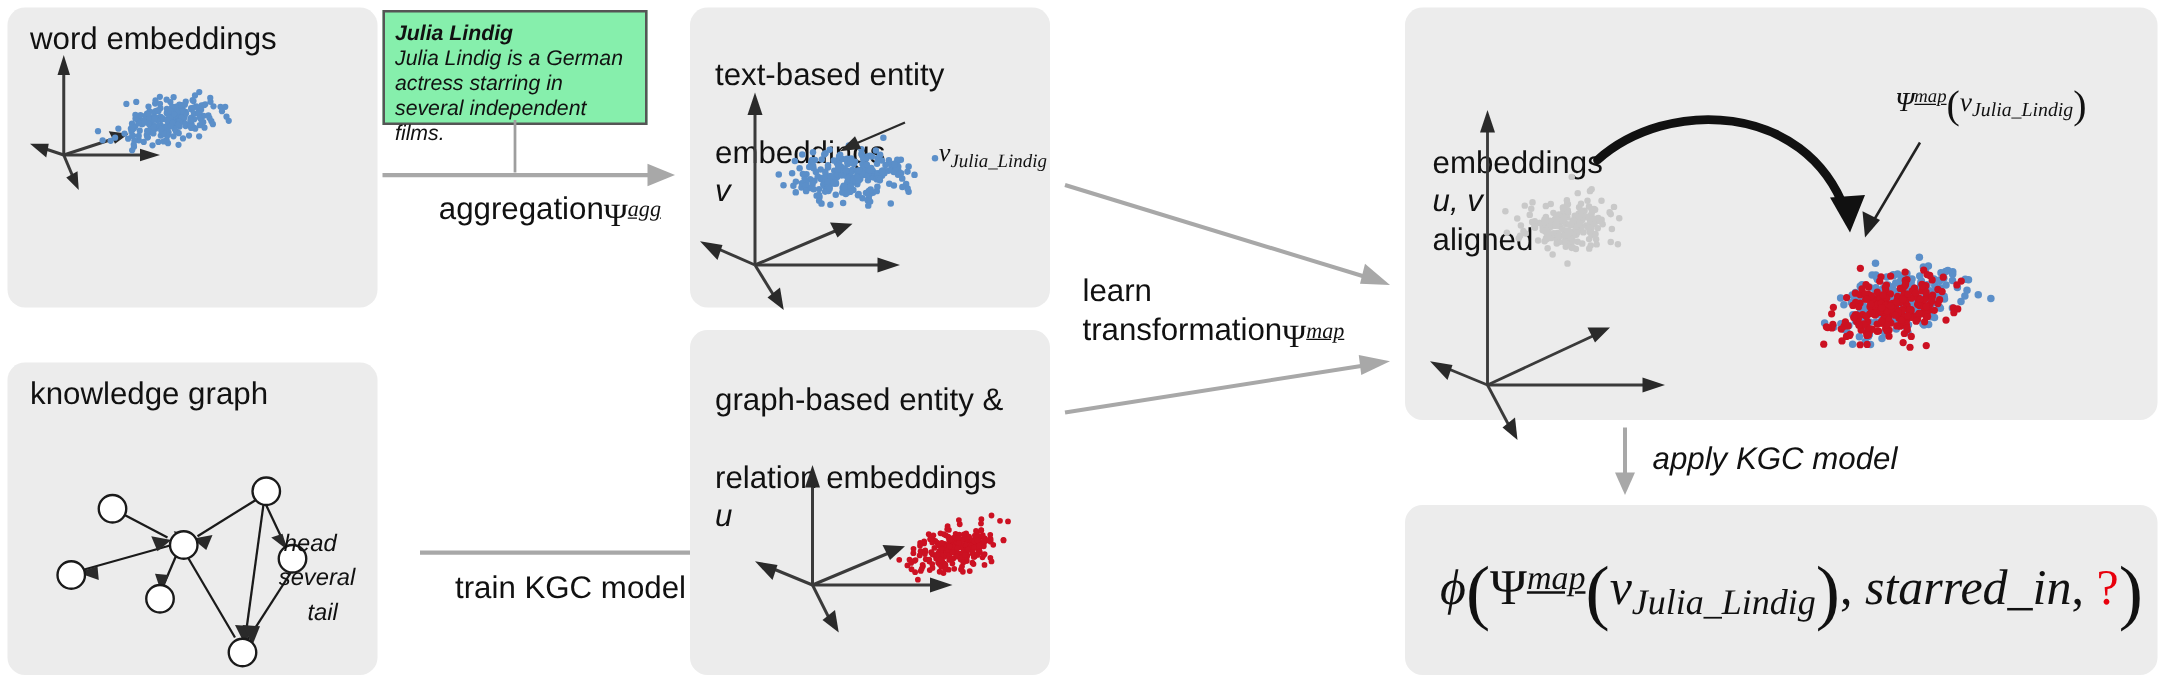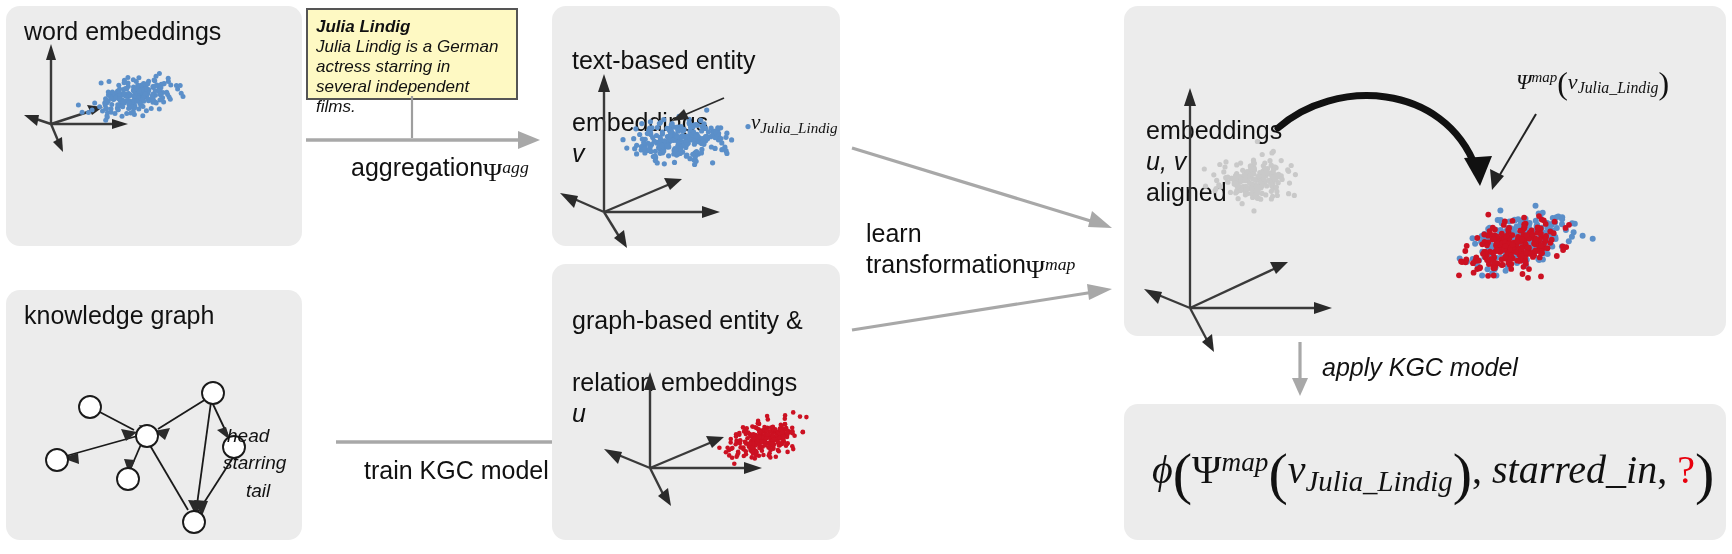--- a/index.html
+++ b/index.html
@@ -3,26 +3,26 @@
 <meta charset="utf-8">
 <style>
   html,body{margin:0;padding:0;background:#ffffff;}
   body{width:1732px;height:554px;position:relative;overflow:hidden;
        font-family:"Liberation Sans","DejaVu Sans",sans-serif;color:#111;}
   .panel{position:absolute;background:#ececec;border-radius:14px;}
   .ptitle{position:absolute;font-size:25px;line-height:31px;color:#111;white-space:pre-line;}
   .ital{font-style:italic;}
   svg{position:absolute;top:0;left:0;overflow:visible;}
   .flowlbl{position:absolute;font-size:25px;color:#111;line-height:31px;}
-  .infobox{position:absolute;background:#fef9c3;border:2px solid #555;}
+  .infobox{position:absolute;background:#86efac;border:2px solid #555;}
   .infobox .bt{font-weight:bold;font-style:italic;font-size:17px;line-height:21px;padding:6px 8px 0 8px;}
   .infobox .bd{font-style:italic;font-size:17px;line-height:20px;padding:0 8px 7px 8px;}
   .mathlbl{position:absolute;font-family:"Liberation Serif","DejaVu Serif",serif;}
   .sub{font-size:0.72em;vertical-align:-0.28em;font-style:italic;}
-  .sup{font-size:0.68em;vertical-align:0.45em;font-style:italic;}
+  .sup{font-size:0.68em;vertical-align:0.45em;font-style:italic;text-decoration:underline;}
   .formula{position:absolute;font-family:"Liberation Serif","DejaVu Serif",serif;
            font-style:italic;font-size:40px;color:#111;white-space:nowrap;text-align:right;}
   .paren{font-style:normal;font-size:1.45em;vertical-align:-0.17em;font-family:"Liberation Serif",serif;}
   .qmark{color:#e8000d;font-style:normal;}
   .nodelbl{position:absolute;font-style:italic;font-size:19px;color:#111;margin-top:44px;}
 </style>
 </head>
 <body>
 
 <div class="panel" style="left:6px;top:6px;width:296px;height:240px;"></div>
@@ -594,21 +594,21 @@
     <circle cx="84" cy="117" r="11"></circle>
     <circle cx="141" cy="146" r="11"></circle>
     <circle cx="51" cy="170" r="11"></circle>
     <circle cx="122" cy="189" r="11"></circle>
     <circle cx="207" cy="103" r="11"></circle>
     <circle cx="228" cy="157" r="11"></circle>
     <circle cx="188" cy="232" r="11"></circle>
   </g>
 </svg>
 <div class="nodelbl" style="left:227px;top:381px;">head</div>
-<div class="nodelbl" style="left:223px;top:408px;">starring</div>
+<div class="nodelbl" style="left:223px;top:408px;">several</div>
 <div class="nodelbl" style="left:246px;top:436px;">tail</div>
 
 <svg width="250" height="40" style="left:336px;top:428px;">
   <line x1="0" y1="14" x2="224" y2="14" stroke="#a8a8a8" stroke-width="3.4"></line>
   <polygon points="242,14 220,5 220,23" fill="#a8a8a8"></polygon>
 </svg>
 <div class="flowlbl" style="left:364px;top:455px;">train KGC model</div>
 
 <div class="panel" style="left:552px;top:264px;width:288px;height:276px;"></div>
 <div class="ptitle" style="left:572px;top:274px;">

